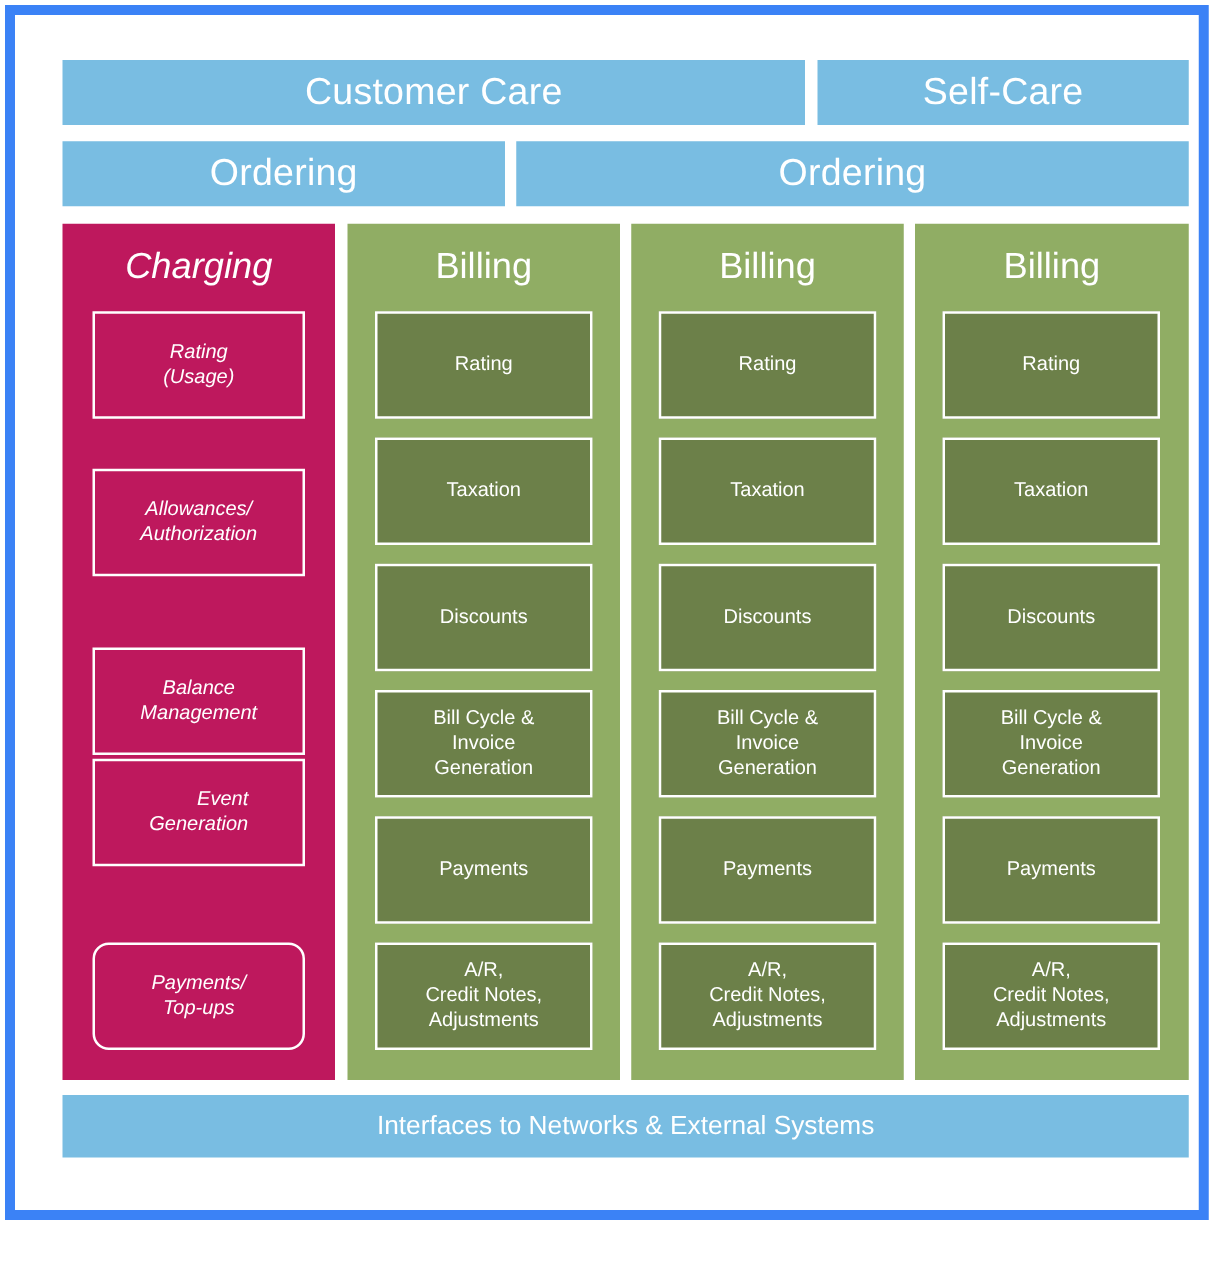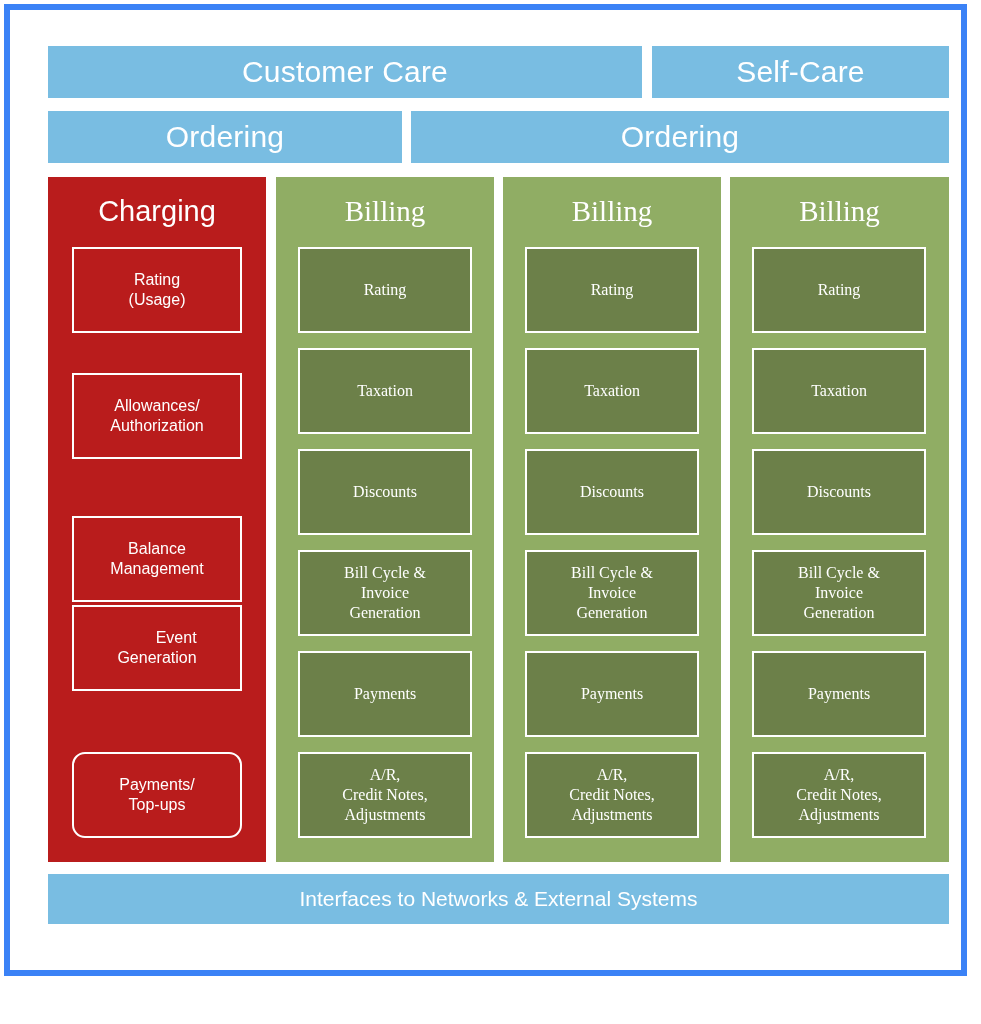--- a/index.html
+++ b/index.html
@@ -16,21 +16,21 @@
   }
 
   
   #diagram-frame {
     position: absolute;
     left: 4px;
     top: 4px;
     width: 963px;
     height: 972px;
     box-sizing: border-box;
-    border: 6px solid #3b82f6;
+    border: 8px solid #3b82f6;
     background: #ffffff;
   }
   #diagram-canvas {
     position: absolute;
     left: 0;
     top: 0;
     width: 939px;
     height: 908px;
   }
 
@@ -53,22 +53,22 @@
     background: #79bde2;
     font-size: 30px;
     letter-spacing: 0.2px;
   }
 
   
   .column {
     position: absolute;
     box-sizing: border-box;
   }
-  .column-charging { background: #b91c1c; }
-  .column-billing  { background: #90ad64; font-family: Liberation Serif, serif; }
+  .column-charging { background: #be185d; font-style: italic; }
+  .column-billing  { background: #90ad64; }
 
   .column-title {
     position: absolute;
     left: 0;
     right: 0;
     top: 13px;
     height: 42px;
     display: flex;
     align-items: center;
     justify-content: center;

